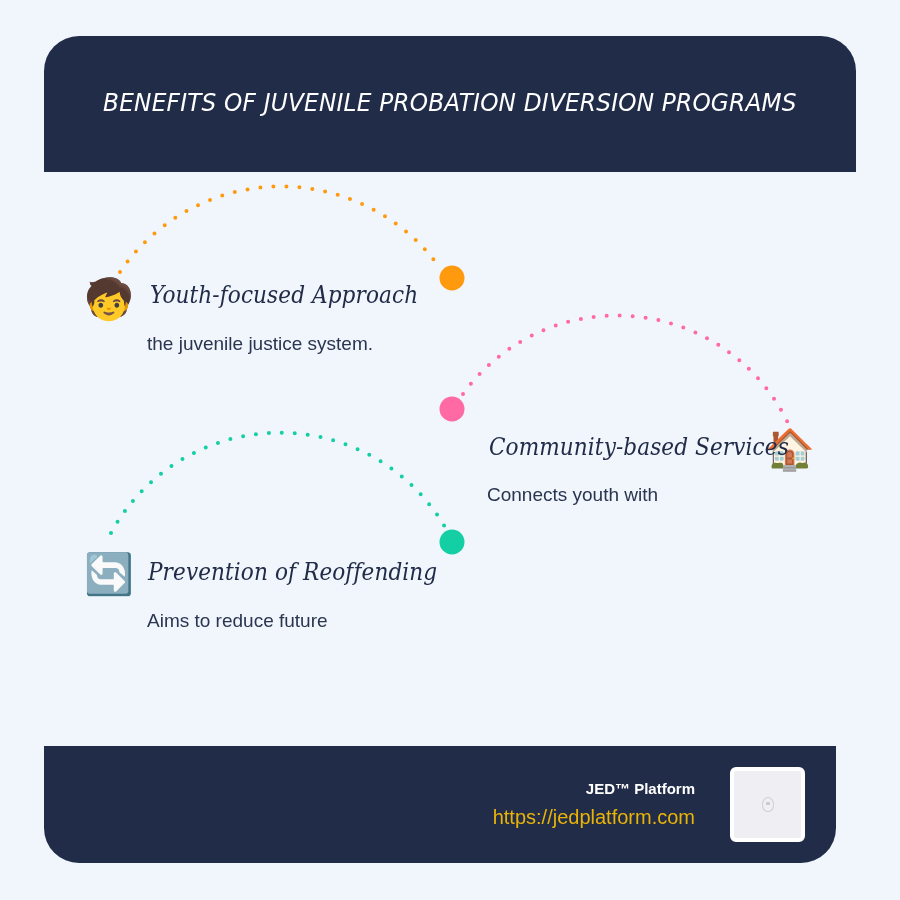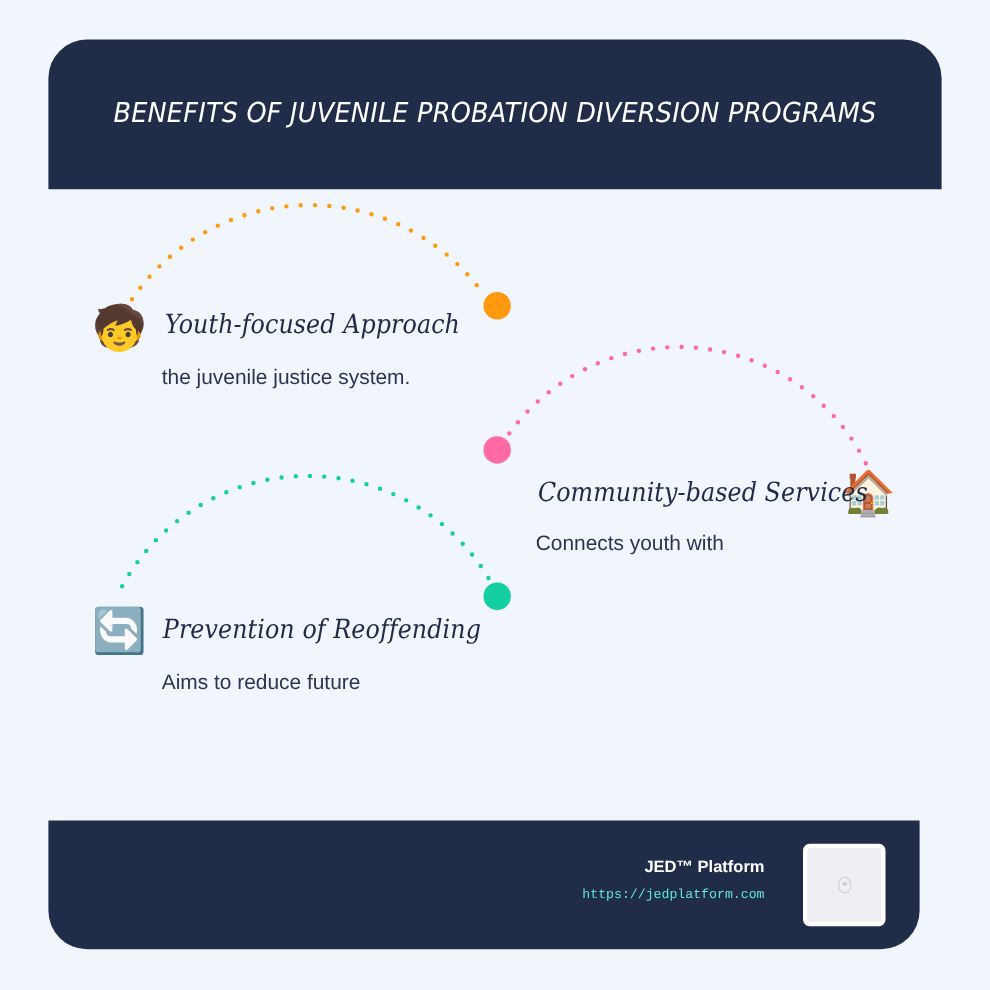--- a/index.html
+++ b/index.html
@@ -36,22 +36,22 @@
 
   .footer {
     position: absolute; left: 44px; top: 746px; width: 792px; height: 117px;
     background: #212c48; border-radius: 0 0 35px 35px;
   }
   .footer-brand {
     position: absolute; right: 141px; top: 34px; color: #ffffff;
     font-family: "Liberation Sans", sans-serif; font-weight: bold; font-size: 15px; text-align: right;
   }
   .footer-url {
-    position: absolute; right: 141px; top: 60px; color: #5eead4;
-    font-family: Liberation Mono, monospace; font-size: 12px; text-align: right;
+    position: absolute; right: 141px; top: 60px; color: #eab308;
+    font-family: Liberation Sans, sans-serif; font-size: 20px; text-align: right;
   }
   .logo-box {
     position: absolute; left: 686px; top: 21px; width: 75px; height: 75px;
     background: #eeeef3; border: 4px solid #ffffff; border-radius: 6px;
     display: flex; align-items: center; justify-content: center;
   }
   .logo-glyph { width: 12px; height: 15px; border: 1px solid #cfcfd6; border-radius: 50% 50% 45% 45%; position: relative; }
   .logo-glyph::after { content: ""; position: absolute; left: 3px; top: 4px; width: 4px; height: 3px; background: #c9c9d0; border-radius: 1px; }
 </style>
 </head>

